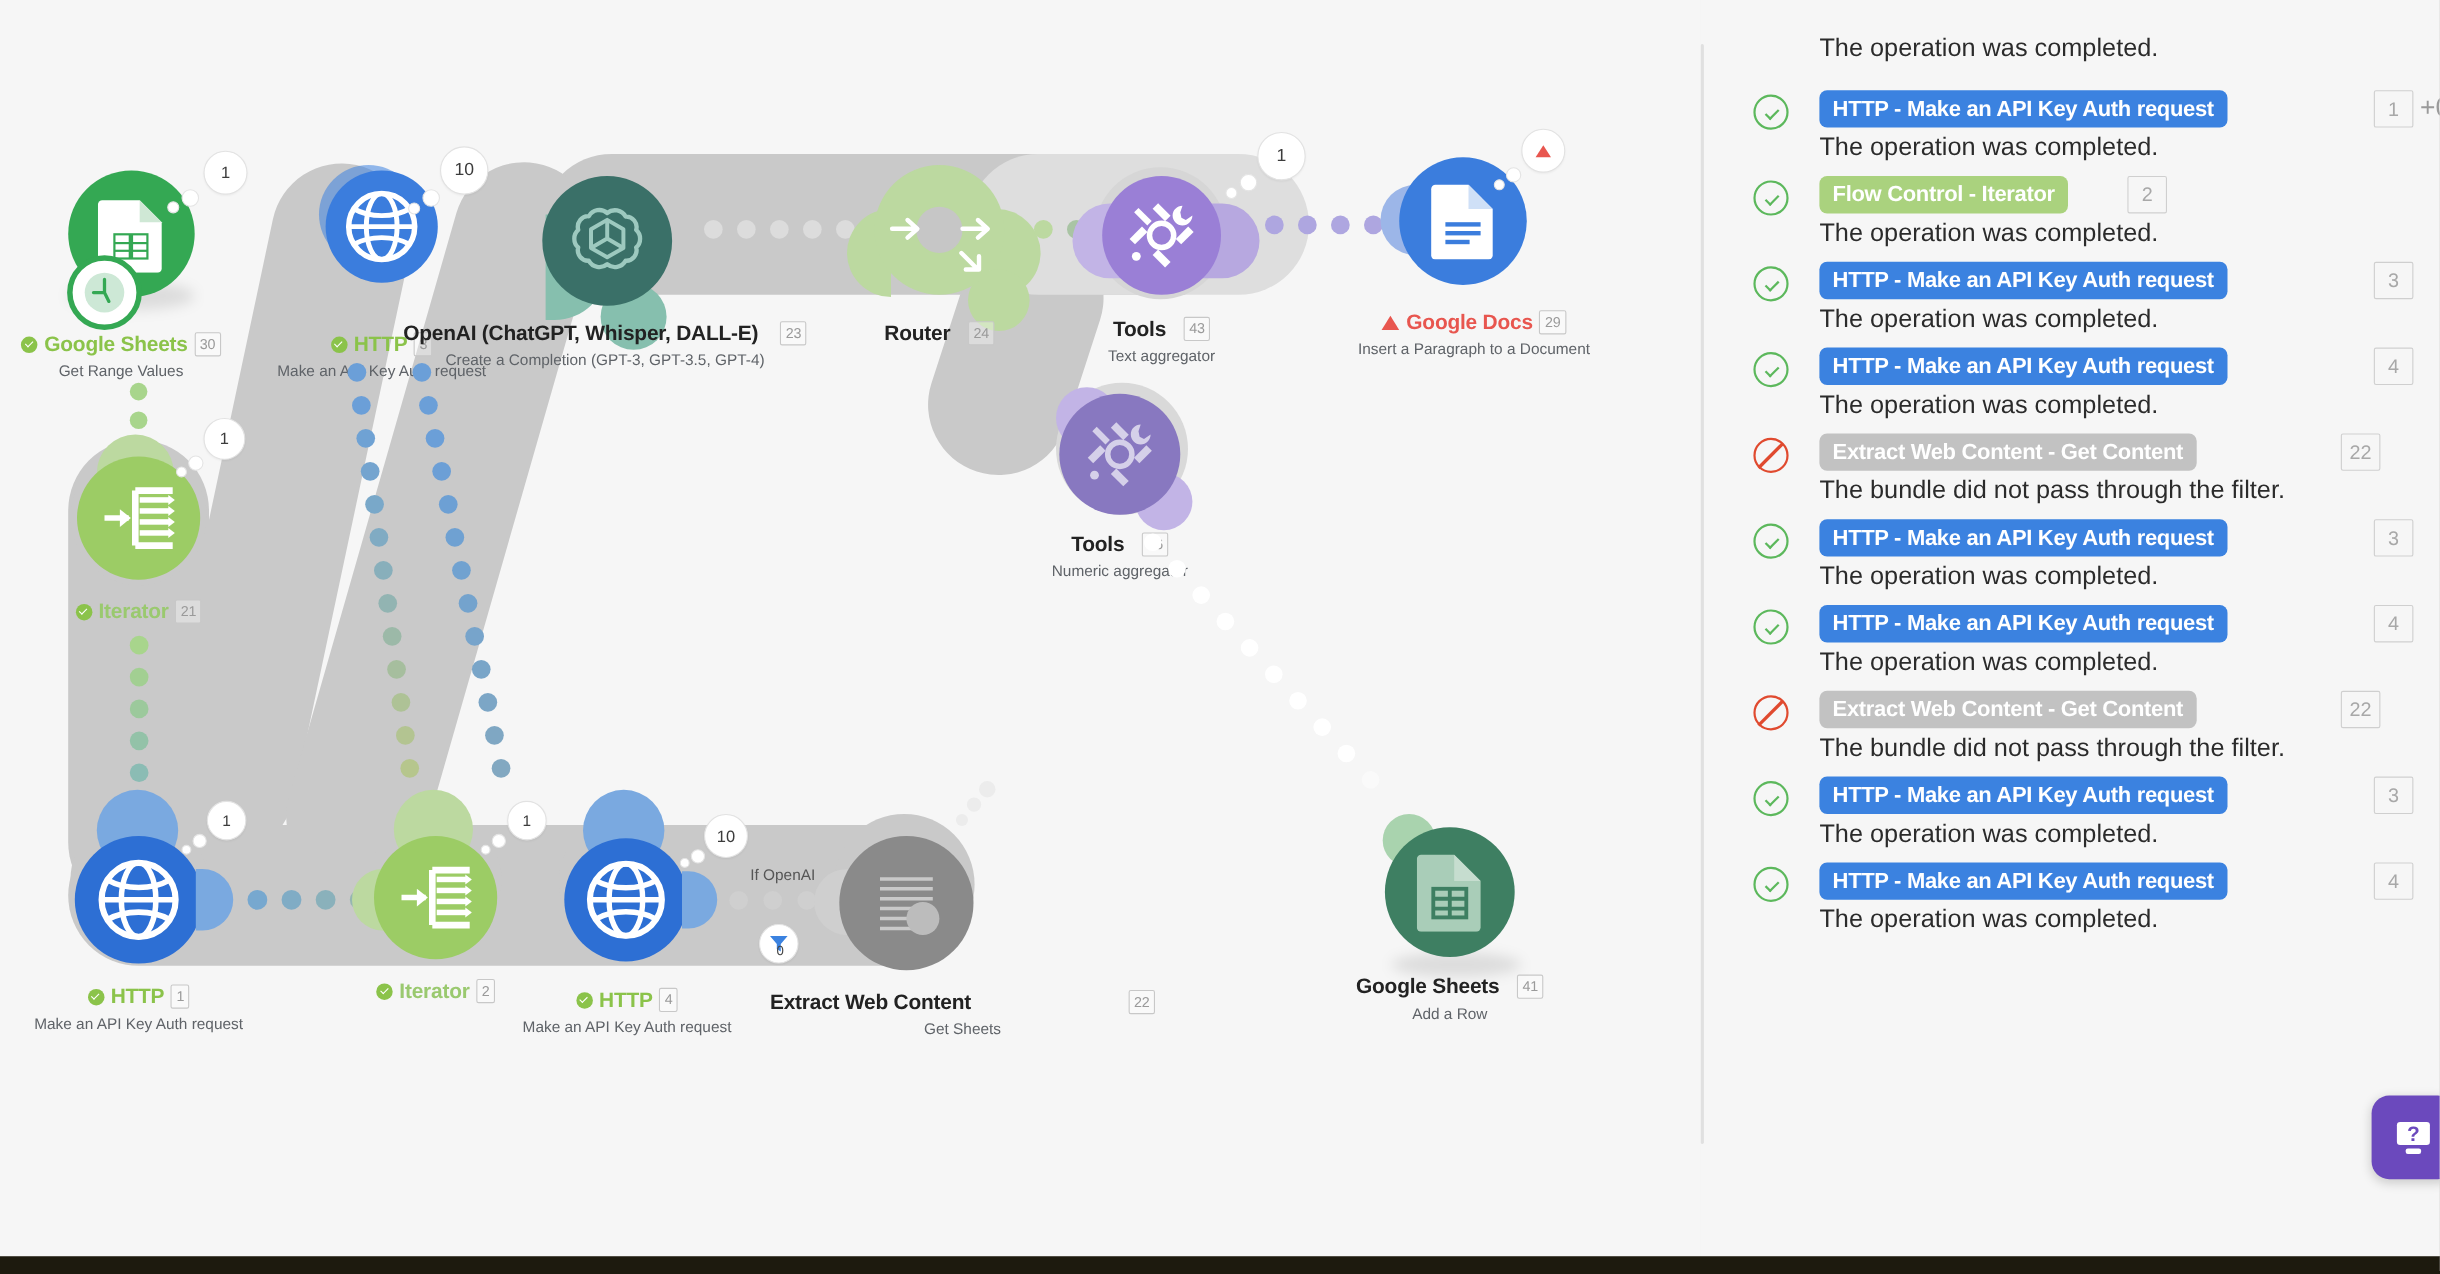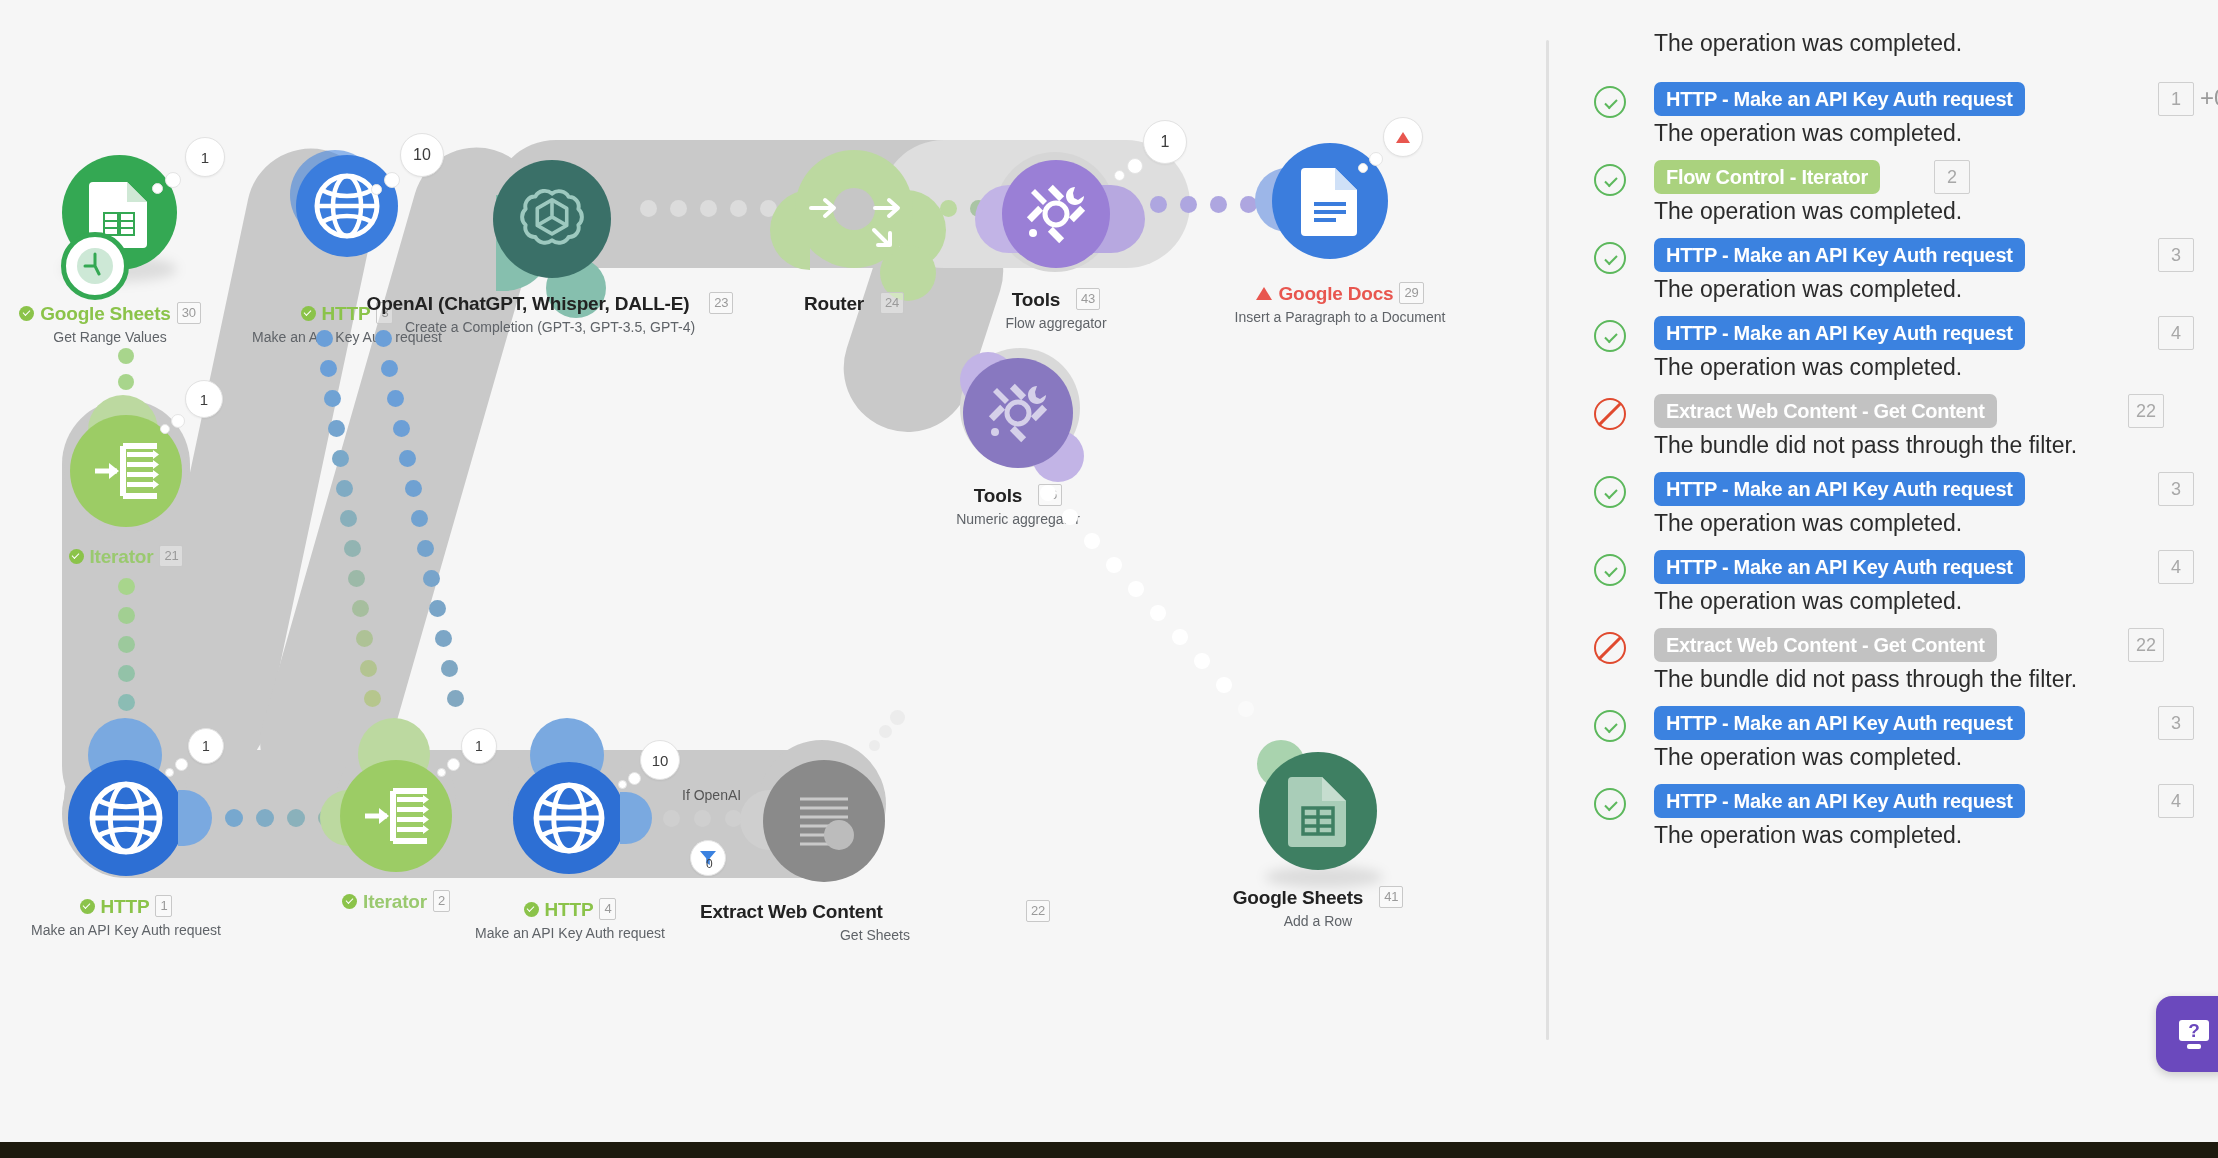--- a/index.html
+++ b/index.html
@@ -257,21 +257,21 @@
       <div class="bubble" style="left:1143px;top:120px;width:42px;height:42px;font-size:16px;">
         <span>1</span>
       </div>
       <div class="bub-s" style="left:1127px;top:158px;width:14px;height:14px;"></div>
       <div class="bub-s" style="left:1114px;top:170px;width:9px;height:9px;"></div>
       <div class="nlabel" style="left:956px;top:288px;width:200px;">
         <div class="row1" style="color:#222;">
           <span>Tools</span>
           <span class="badge" style="margin-left:10px;">43</span>
         </div>
-        <div class="row2">Flow aggregator</div>
+        <div class="row2">Text aggregator</div>
       </div>
     </div>
 
     <div class="dots" style="left:1150px;top:196px;gap:13px;">
       <i style="width:17px;height:17px;background:#aea6e0;"></i>
         <i style="width:17px;height:17px;background:#aea6e0;"></i>
       <i style="width:17px;height:17px;background:#aea6e0;"></i>
         <i style="width:17px;height:17px;background:#aea6e0;"></i>
       <i style="width:17px;height:17px;background:#aea6e0;"></i>
     </div>

